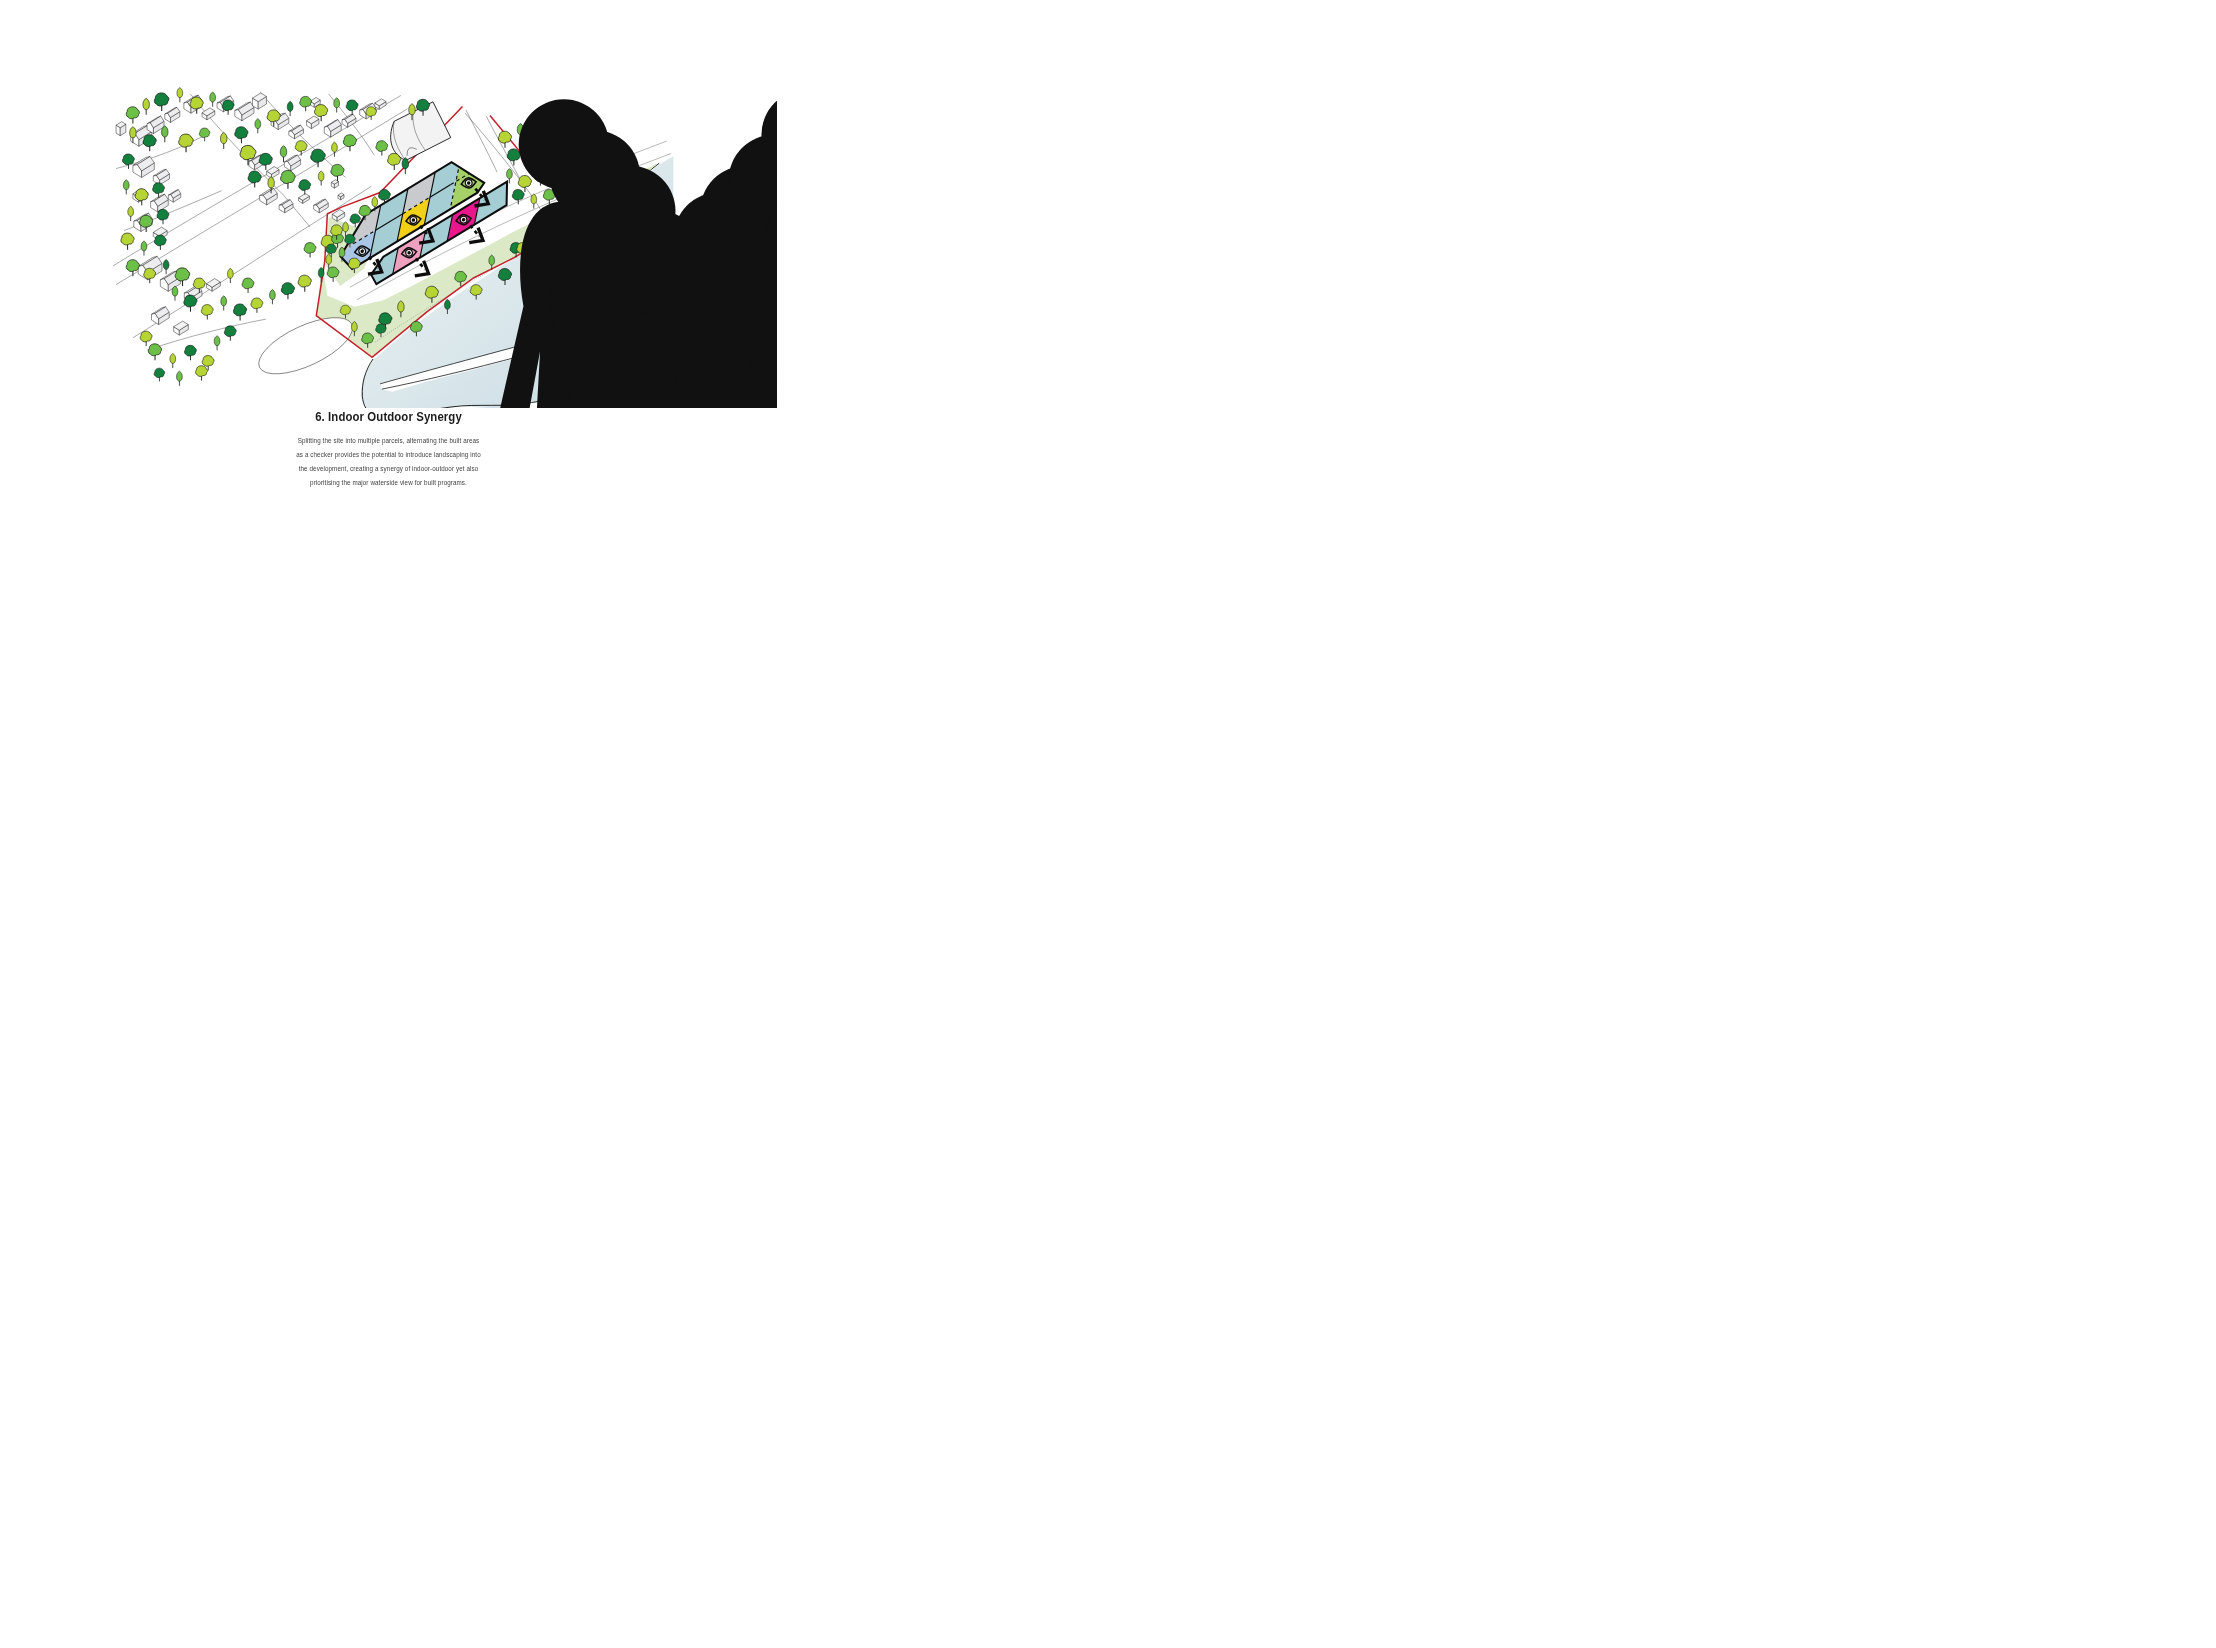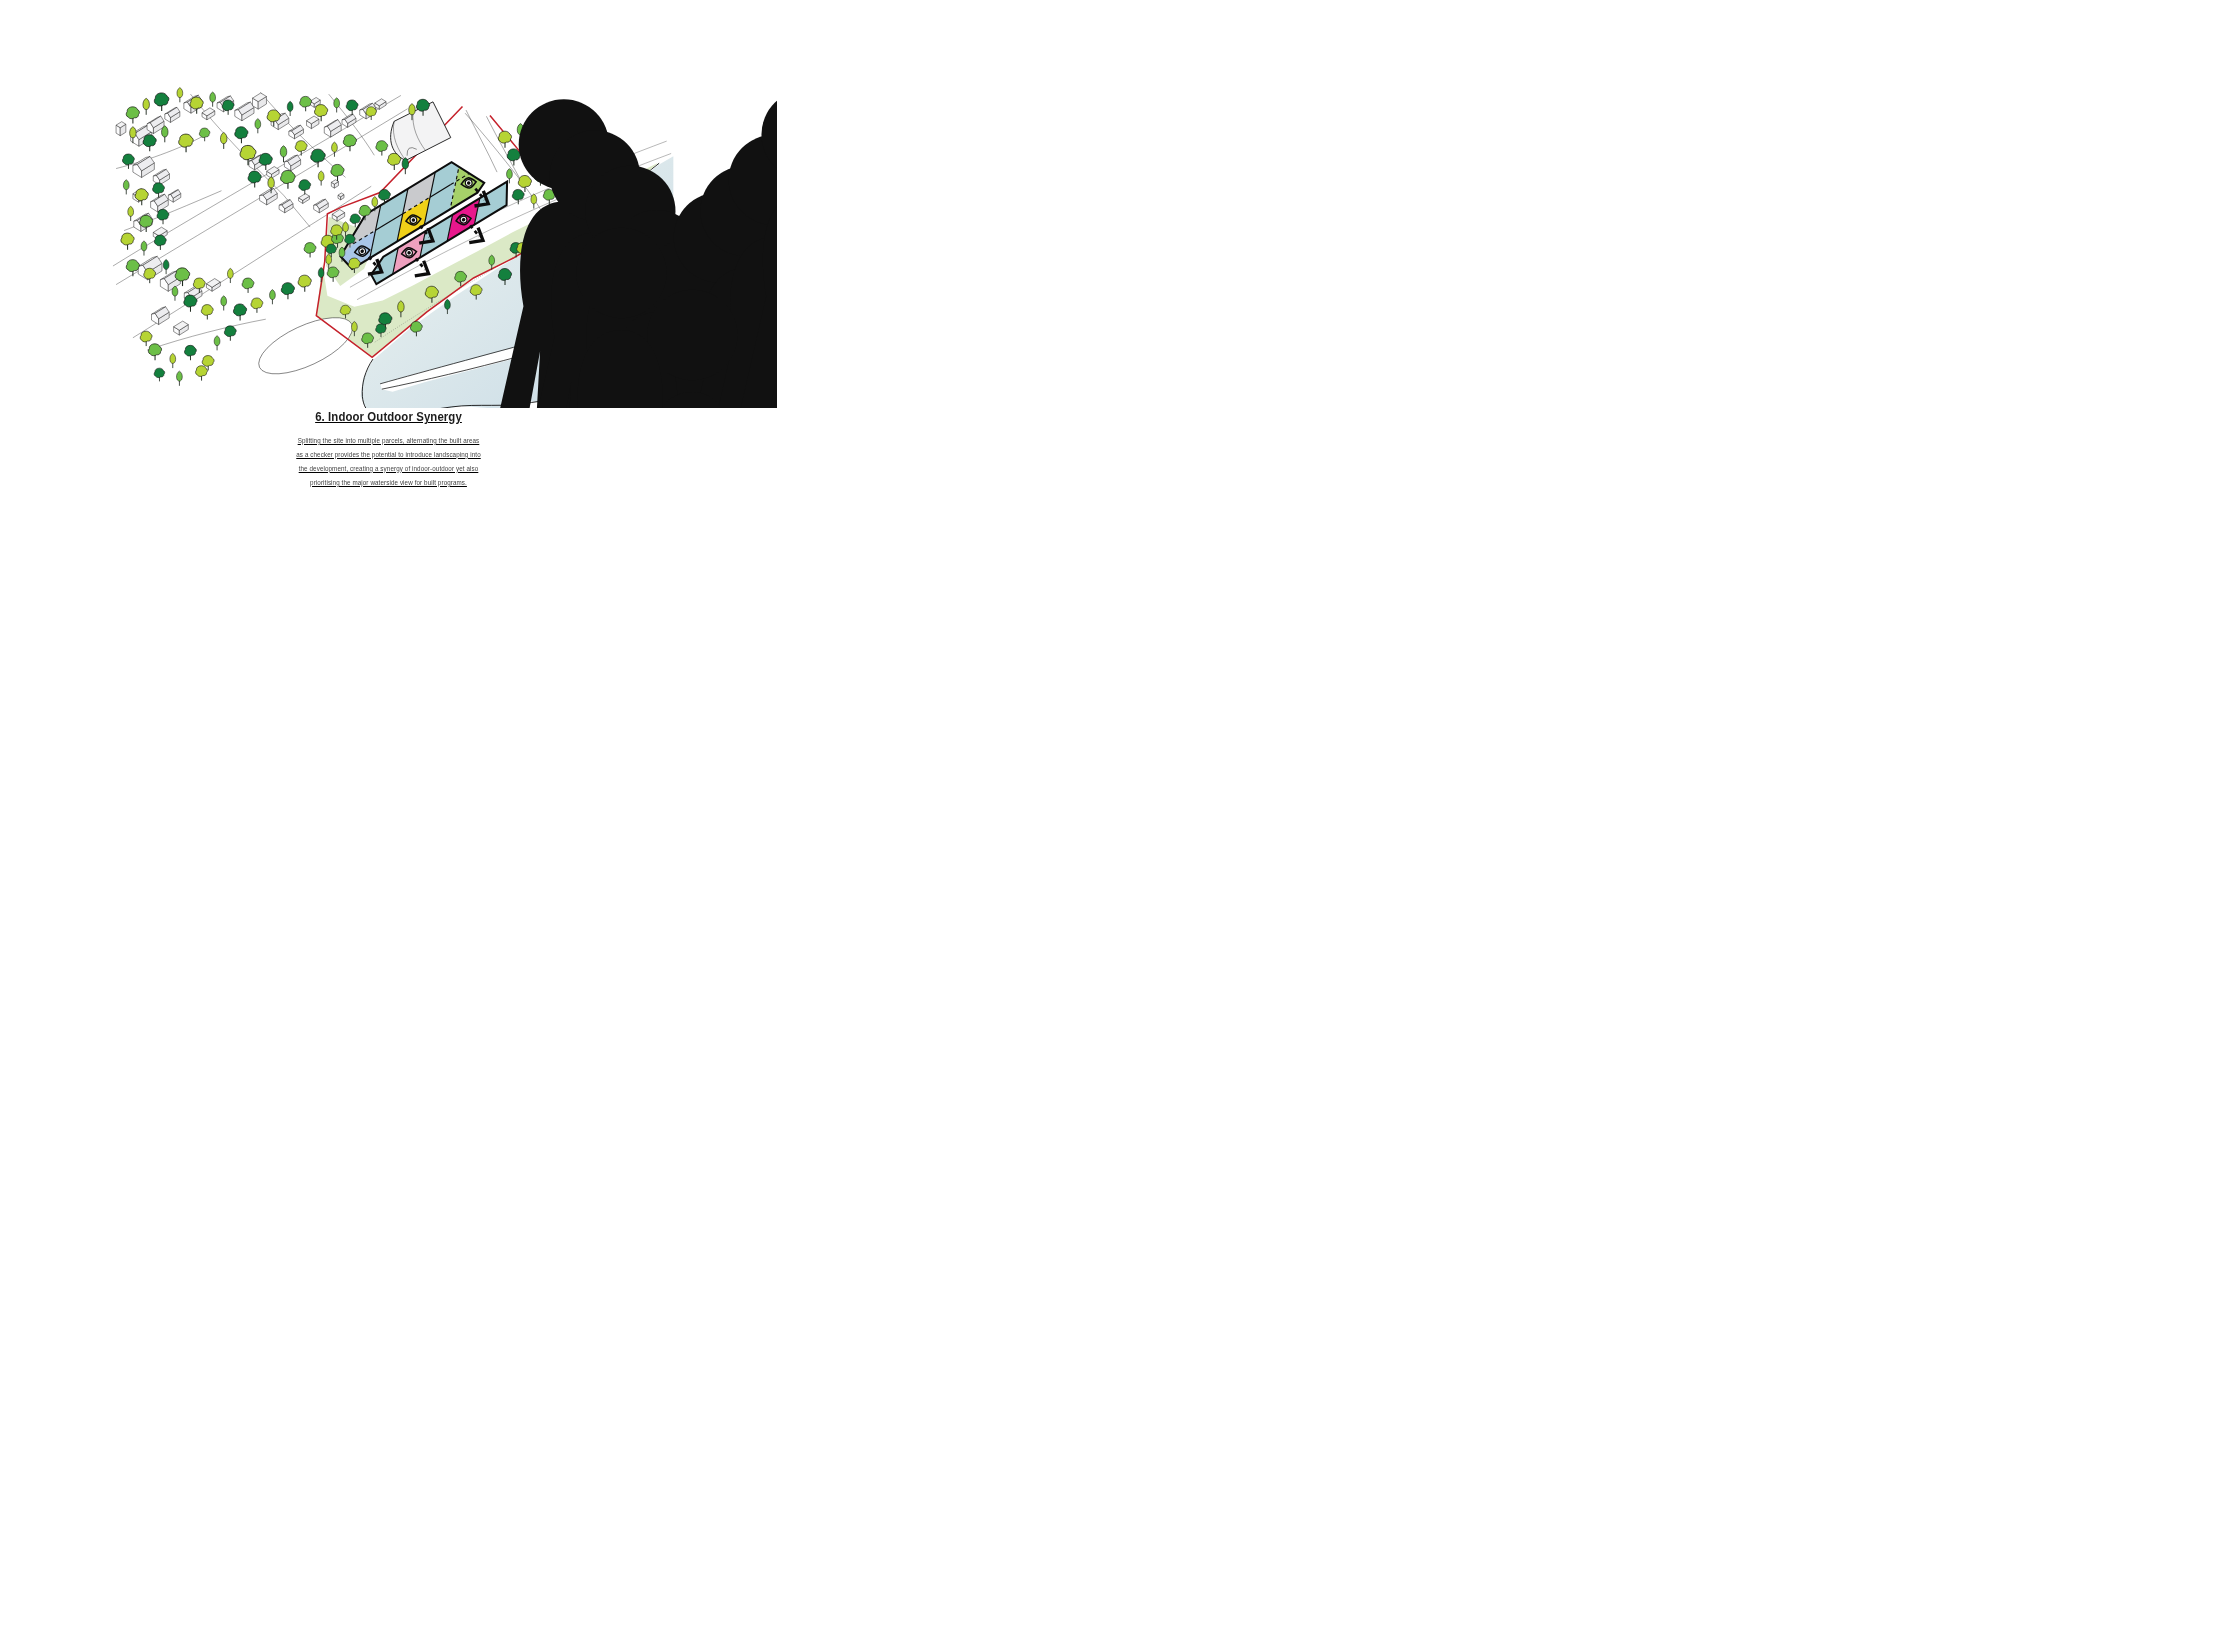--- a/index.html
+++ b/index.html
@@ -1,19 +1,19 @@
 <!DOCTYPE html>
 <html style="font-size:7px"><head>
 <meta charset="utf-8">
 <style>
   html,body{margin:0;padding:0;background:#fff;}
   body{width:777px;height:550px;position:relative;font-family:"Liberation Sans",sans-serif;overflow:hidden;}
   .page{position:absolute;inset:0;background:#fff;}
   #scene{position:absolute;left:0;top:0;}
-  .caption{position:absolute;left:0;right:0;top:410px;text-align:center;text-decoration:underline;}
+  .caption{position:absolute;left:0;right:0;top:410px;text-align:center;}
   .caption h1{margin:0;font-size:12.4px;font-weight:700;color:#1c1c1c;letter-spacing:0.1px;
               transform:scaleX(.92);transform-origin:center;}
   .para{margin-top:9.8px;font-size:6.6px;line-height:14px;color:#3f3f3f;letter-spacing:0.1px;
         transform:scaleX(.95);transform-origin:center;}
   .para div{white-space:nowrap;}
 </style>
 </head>
 <body>
 
 <div class="page">

